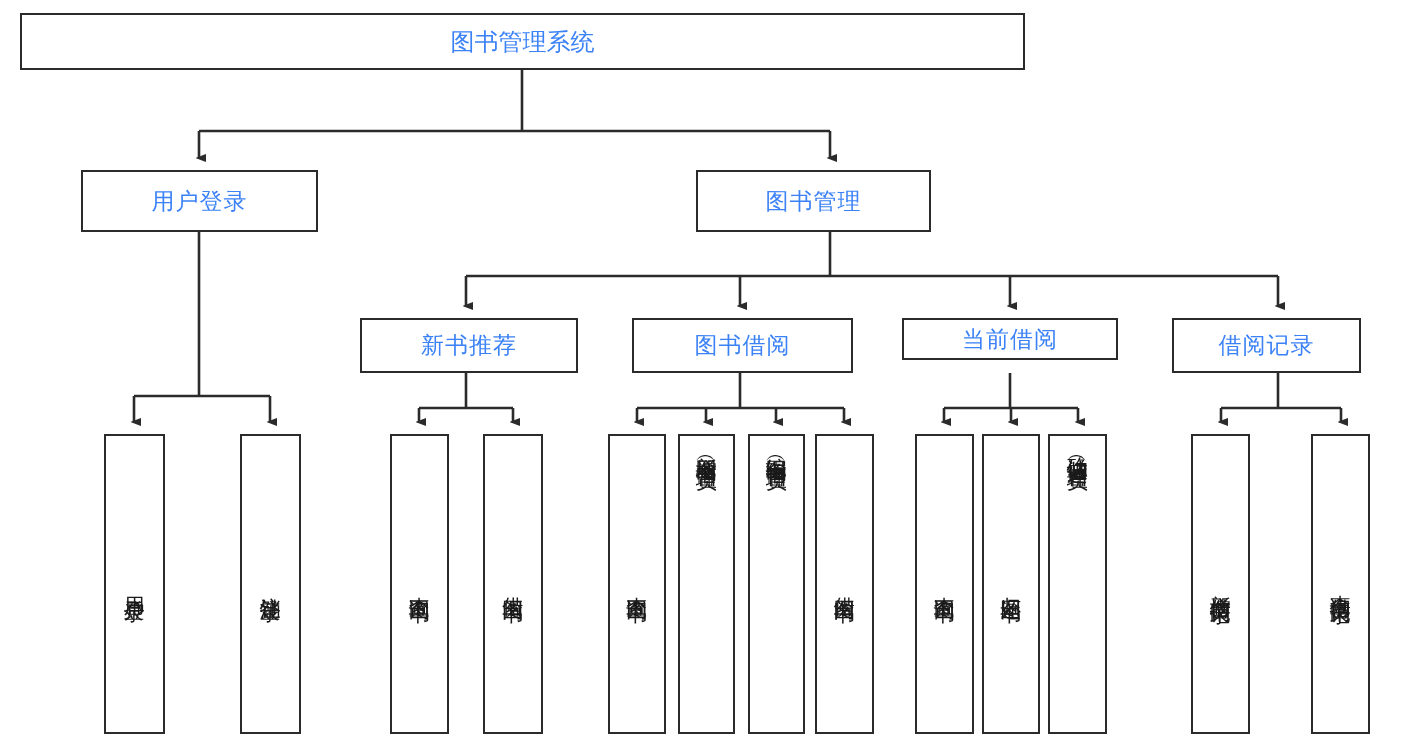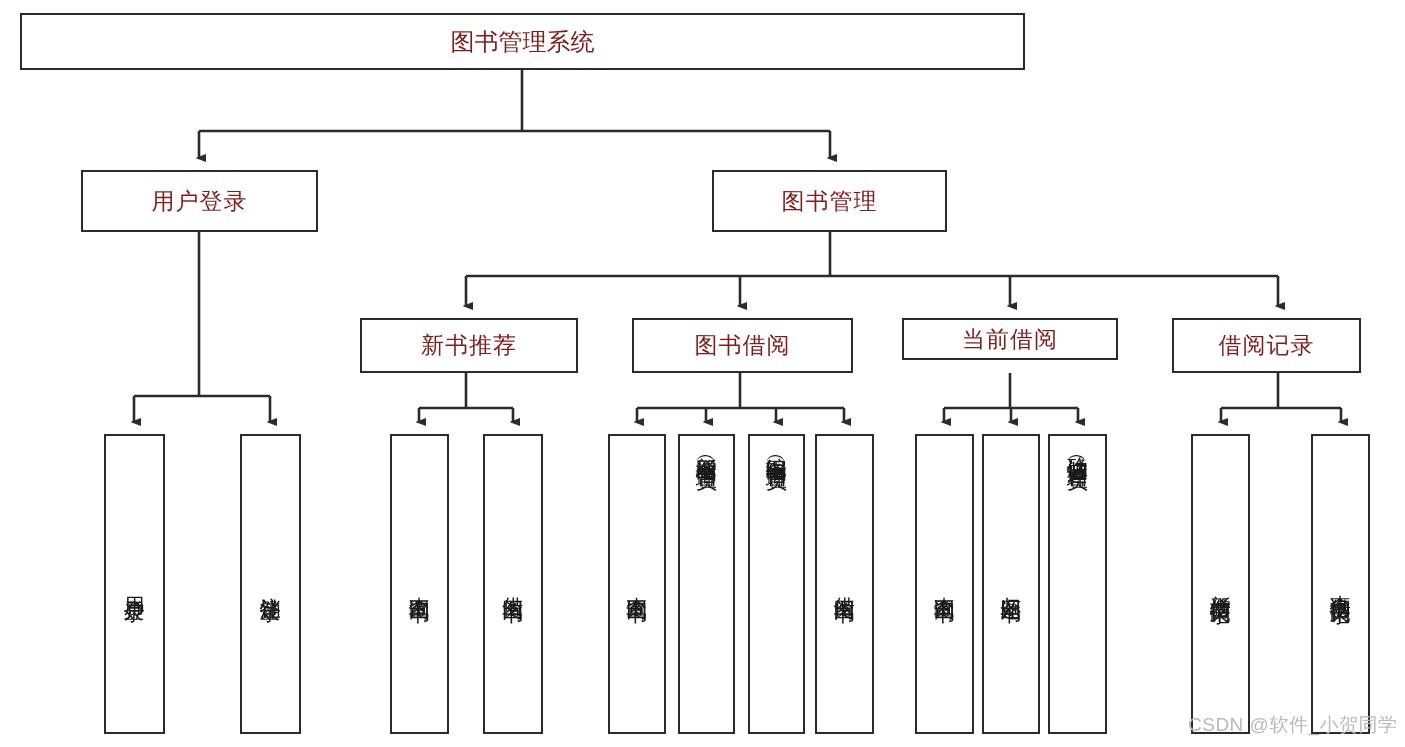--- a/index.html
+++ b/index.html
@@ -18,21 +18,21 @@
     overflow: hidden;
   }
   .node {
     position: absolute;
     box-sizing: border-box;
     background: #ffffff;
     border: 2px solid #2b2b2b;
     display: flex;
     align-items: center;
     justify-content: center;
-    color: #7f1d1d;
+    color: #3b82f6;
   }
   .node.h {
     font-size: 23px;
     letter-spacing: 1px;
     white-space: nowrap;
   }
   .node.root {
     font-size: 24px;
   }
   .leaf {
@@ -129,21 +129,21 @@
       <path d="M1221,408 L1341,408"></path>
       <path d="M1221,408 L1221,422" marker-end="url(#arrow)"></path>
       <path d="M1341,408 L1341,422" marker-end="url(#arrow)"></path>
     </g>
   </svg>
 
   <div class="node root" style="left:20px; top:13px; width:1005px; height:57px;">图书管理系统</div>
 
   <div class="node h" style="left:81px; top:170px; width:237px; height:62px;">用户登录</div>
 
-  <div class="node h" style="left:712px; top:170px; width:235px; height:62px;">图书管理</div>
+  <div class="node h" style="left:696px; top:170px; width:235px; height:62px;">图书管理</div>
 
   <div class="node h" style="left:360px; top:318px; width:218px; height:55px;">新书推荐</div>
 
   <div class="node h" style="left:632px; top:318px; width:221px; height:55px;">图书借阅</div>
 
   <div class="node h" style="left:902px; top:318px; width:216px; height:42px;">当前借阅</div>
 
   <div class="node h" style="left:1172px; top:318px; width:189px; height:55px;">借阅记录</div>
 
   <div class="leaf" style="left:104px; top:434px; width:61px; height:300px;">
@@ -183,15 +183,14 @@
     <span class="vtext">确认归还（管理员）</span>
   </div>
 
   <div class="leaf" style="left:1191px; top:434px; width:59px; height:300px;">
     <span class="vtext">新增借阅记录</span>
   </div>
   <div class="leaf" style="left:1311px; top:434px; width:59px; height:300px;">
     <span class="vtext">查询借阅记录</span>
   </div>
 
-  <div class="watermark">CSDN @软件_小贺同学</div>
 
 </div>
 
 </body></html>

